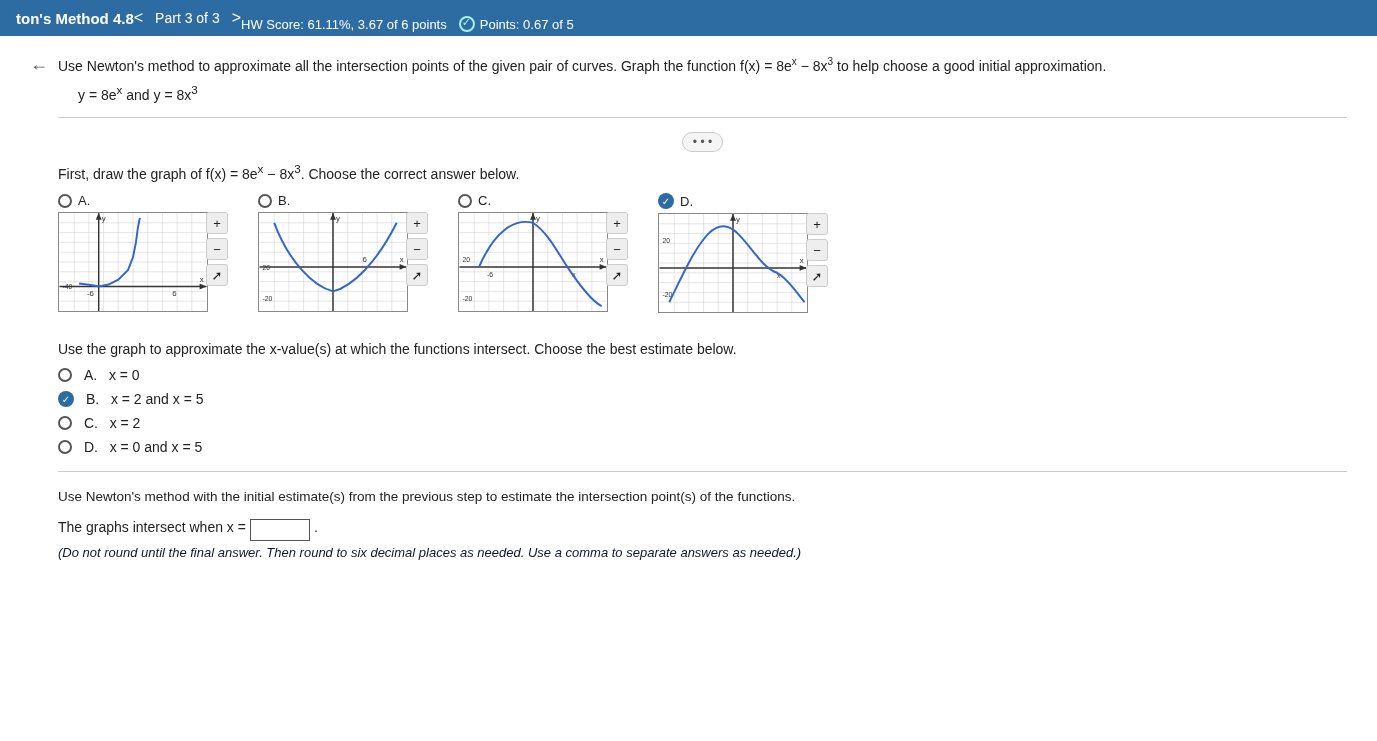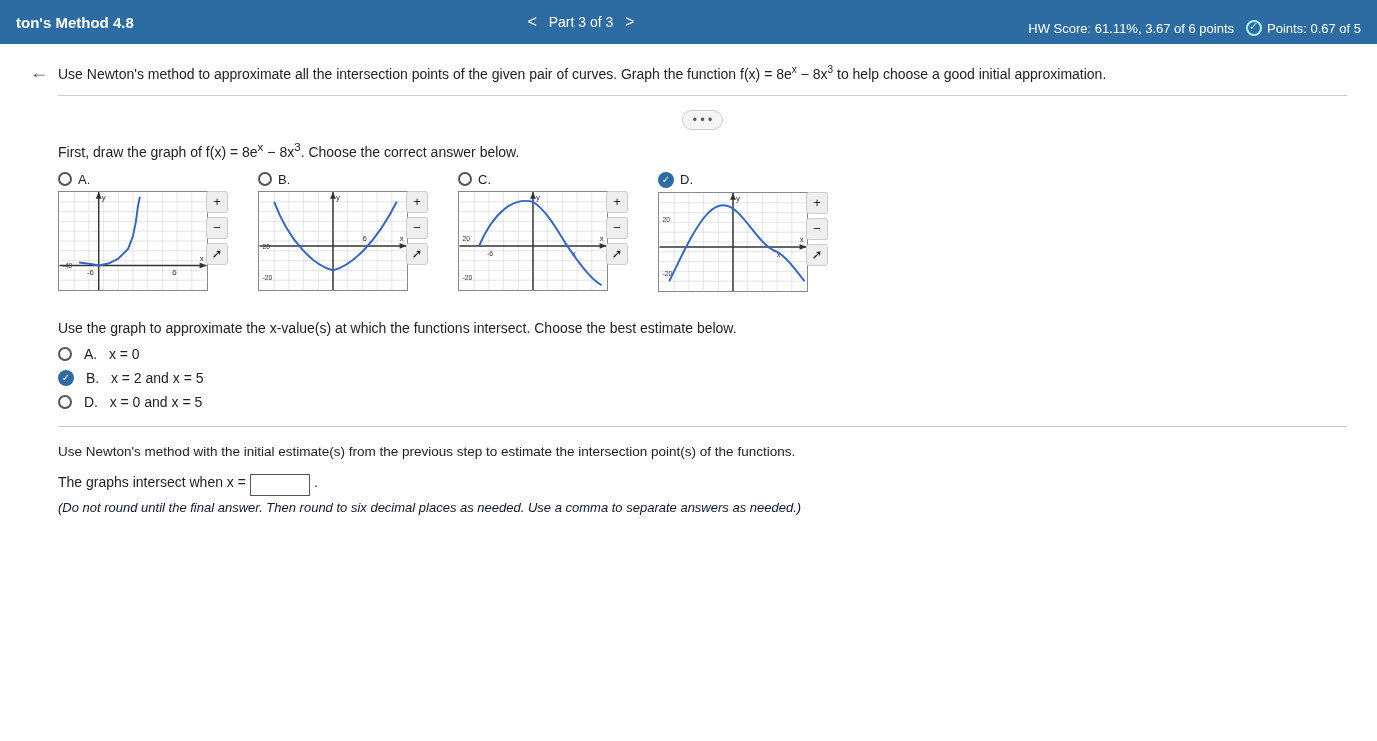--- a/index.html
+++ b/index.html
@@ -3,23 +3,23 @@
   <meta charset="utf-8">
   <style>
     * { box-sizing: border-box; margin: 0; padding: 0; }
     body { font-family: Arial, sans-serif; font-size: 14px; background: #fff; color: #222; width: 1377px; min-height: 741px; }
 
     .top-bar {
       background: #2d6ca2;
       color: white;
       display: flex;
       align-items: center;
-      justify-content: space-between;
+      justify-content: flex-start;
       padding: 6px 16px;
-      height: 44px;
+      height: 36px;
     }
     .top-bar-left { font-weight: bold; font-size: 15px; }
     .top-bar-center { display: flex; align-items: center; gap: 12px; font-size: 14px; }
     .top-bar-center button { background: none; border: none; color: white; font-size: 16px; cursor: pointer; }
     .top-bar-right { display: flex; align-items: center; gap: 12px; font-size: 13px; margin-top: 12px; }
     .points-badge { display: flex; align-items: center; gap: 5px; }
     .circle-icon { width: 16px; height: 16px; border-radius: 50%; border: 2px solid #aee; display: inline-block; position: relative; }
     .circle-icon::after { content: '✓'; position: absolute; top: -2px; left: 1px; font-size: 11px; color: #aee; }
 
     .main-content { padding: 18px 30px 18px 30px; }
@@ -183,20 +183,23 @@
 <div class="main-content">
 
   <div style="display:flex; align-items:flex-start;">
     <span class="back-arrow">←</span>
     <div style="flex:1; margin-left:10px;">
 
       <div class="problem-text">
         Use Newton's method to approximate all the intersection points of the given pair of curves. Graph the function f(x) = 8e<sup>x</sup> − 8x<sup>3</sup> to help choose a good initial approximation.
       </div>
 
+      <div class="equation-line">
+        y = 8e<sup>x</sup> and y = 8x<sup>3</sup>
+      </div>
 
       <hr class="divider">
 
       <div style="display:flex; justify-content:center; margin-bottom:10px;">
         <button class="dots-btn">• • •</button>
       </div>
 
       <div class="sub-question">
         First, draw the graph of f(x) = 8e<sup>x</sup> − 8x<sup>3</sup>. Choose the correct answer below.
       </div>
@@ -410,20 +413,24 @@
         <div class="radio-option">
           <span class="radio-circle"></span>
           <span>A. &nbsp; x = 0</span>
         </div>
 
         <div class="radio-option">
           <span class="checkmark-selected">✓</span>
           <span>B. &nbsp; x = 2 and x = 5</span>
         </div>
 
+        <div class="radio-option">
+          <span class="radio-circle"></span>
+          <span>C. &nbsp; x = 2</span>
+        </div>
 
         <div class="radio-option">
           <span class="radio-circle"></span>
           <span>D. &nbsp; x = 0 and x = 5</span>
         </div>
       </div>
 
       <hr class="divider">
 
       <div class="instructions-box">

